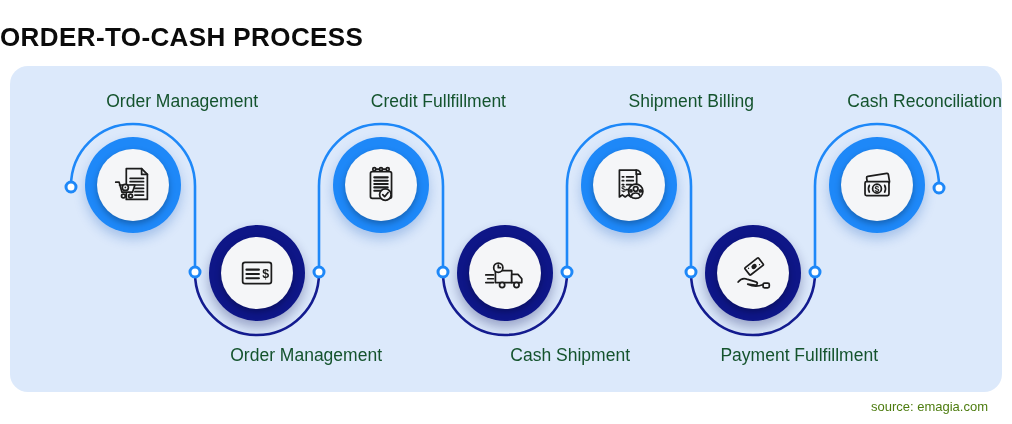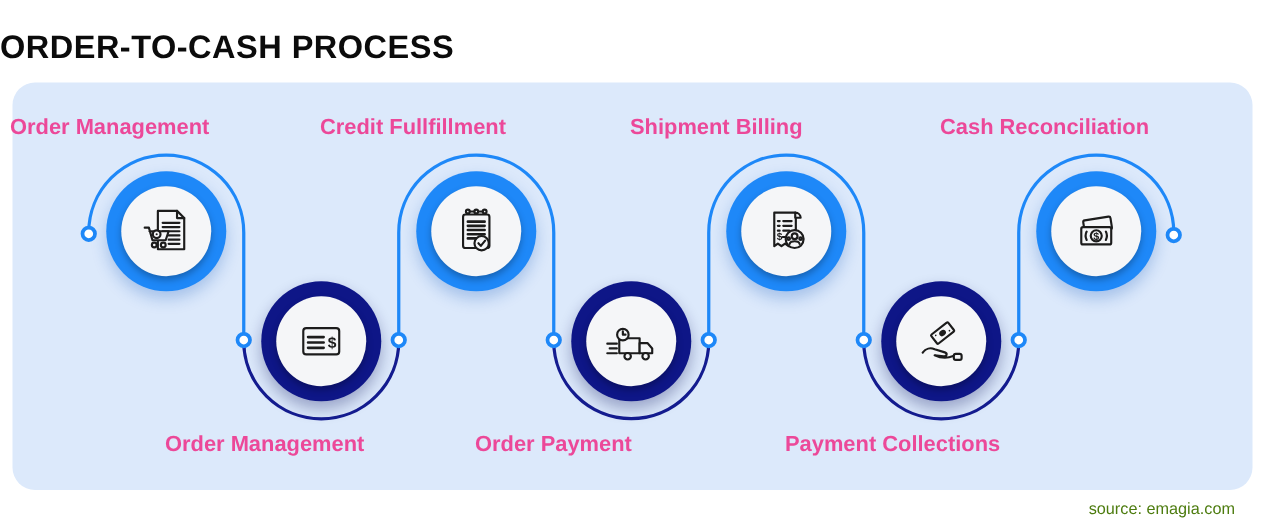--- a/index.html
+++ b/index.html
@@ -22,22 +22,22 @@
     display:flex;align-items:center;justify-content:center;
   }
   .ring.blue{background:#1e88f8;box-shadow:0 6px 12px rgba(20,90,190,.28);}
   .ring.navy{background:#0e1687;box-shadow:0 6px 12px rgba(8,16,90,.32);}
   .inner{
     width:72px;height:72px;border-radius:50%;background:#f5f6f8;
     box-shadow:0 3px 6px rgba(0,0,0,.28);
     display:flex;align-items:center;justify-content:center;
   }
   .step-label{
-    position:absolute;width:250px;text-align:left;
-    font-size:17.5px;font-weight:bold;color:#ec4899;line-height:22px;
+    position:absolute;width:250px;text-align:right;
+    font-size:17.5px;font-weight:normal;color:#14532d;line-height:22px;
   }
   .source{
     position:absolute;right:24px;top:399px;
     font-size:13px;color:#4d7c0f;
   }
 </style>
 </head>
 <body>
 
 <h1 class="title">ORDER-TO-CASH PROCESS</h1>
@@ -123,21 +123,21 @@
         <path d="M4 26h8M6 30h6M4 34h8"></path>
         <rect x="14" y="21.5" width="17" height="12.5" fill="#f5f6f8"></rect>
         <path d="M31 25.5h6.5l4 4.5v4H31z" fill="#f5f6f8"></path>
         <circle cx="21" cy="36.5" r="2.7" fill="#f5f6f8"></circle>
         <circle cx="36" cy="36.5" r="2.7" fill="#f5f6f8"></circle>
         <circle cx="17" cy="18.5" r="4.8" fill="#f5f6f8"></circle>
         <path d="M17 15.8v2.7h2.2"></path>
       </svg>
     </div>
   </div>
-  <div class="step-label" style="left:380px;top:344px;">Order Payment</div>
+  <div class="step-label" style="left:380px;top:344px;">Cash Shipment</div>
 </div>
 
 <div class="step">
   <div class="step-label" style="left:504px;top:90px;">Shipment Billing</div>
   <div class="ring blue" style="left:581px;top:137px;">
     <div class="inner">
       <svg width="46" height="46" viewBox="0 0 48 48" fill="none" stroke="#1c1c1c" stroke-width="1.8" stroke-linecap="round" stroke-linejoin="round">
         <path d="M31.5 8.5H14v28l3-2.2 3 2.2 3-2.2 3 2.2 3-2.2 3 2.2V13" fill="#f5f6f8"></path>
         <path d="M31.5 8.5c2.6 0 4.5 1.9 4.5 4.2h-4.5z" fill="#f5f6f8"></path>
         <path d="M17 15.5h1.5M21.5 15.5h7M17 19.5h1.5M21.5 19.5h7M17 23.5h1.5M21.5 23.5h5"></path>
@@ -161,21 +161,21 @@
           <rect x="16" y="12.5" width="18" height="9.5" rx="1" fill="#f5f6f8"></rect>
           <ellipse cx="25" cy="17.2" rx="3" ry="2.4" fill="#1c1c1c" stroke="none"></ellipse>
           <circle cx="19.3" cy="15.2" r="0.7" fill="#1c1c1c" stroke="none"></circle>
           <circle cx="30.7" cy="19.2" r="0.7" fill="#1c1c1c" stroke="none"></circle>
         </g>
         <path d="M8.5 33.5c2.5-3.5 6.5-4.3 10-2.8l8.5 2.6c2.4.8 1.7 3.6-1 3.3l-7.5-.9c5.5 2.6 11.5 2.3 15.5.6"></path>
         <rect x="34.5" y="34.5" width="6.5" height="5" rx="1.6" fill="#f5f6f8"></rect>
       </svg>
     </div>
   </div>
-  <div class="step-label" style="left:628px;top:344px;">Payment Collections</div>
+  <div class="step-label" style="left:628px;top:344px;">Payment Fullfillment</div>
 </div>
 
 <div class="step">
   <div class="step-label" style="left:752px;top:90px;">Cash Reconciliation</div>
   <div class="ring blue" style="left:829px;top:137px;">
     <div class="inner">
       <svg width="46" height="46" viewBox="0 0 48 48" fill="none" stroke="#1c1c1c" stroke-width="1.8" stroke-linecap="round" stroke-linejoin="round">
         <g transform="rotate(-9 24 18)">
           <rect x="13.5" y="13.5" width="23" height="10.5" rx="1.5" fill="#f5f6f8"></rect>
         </g>

